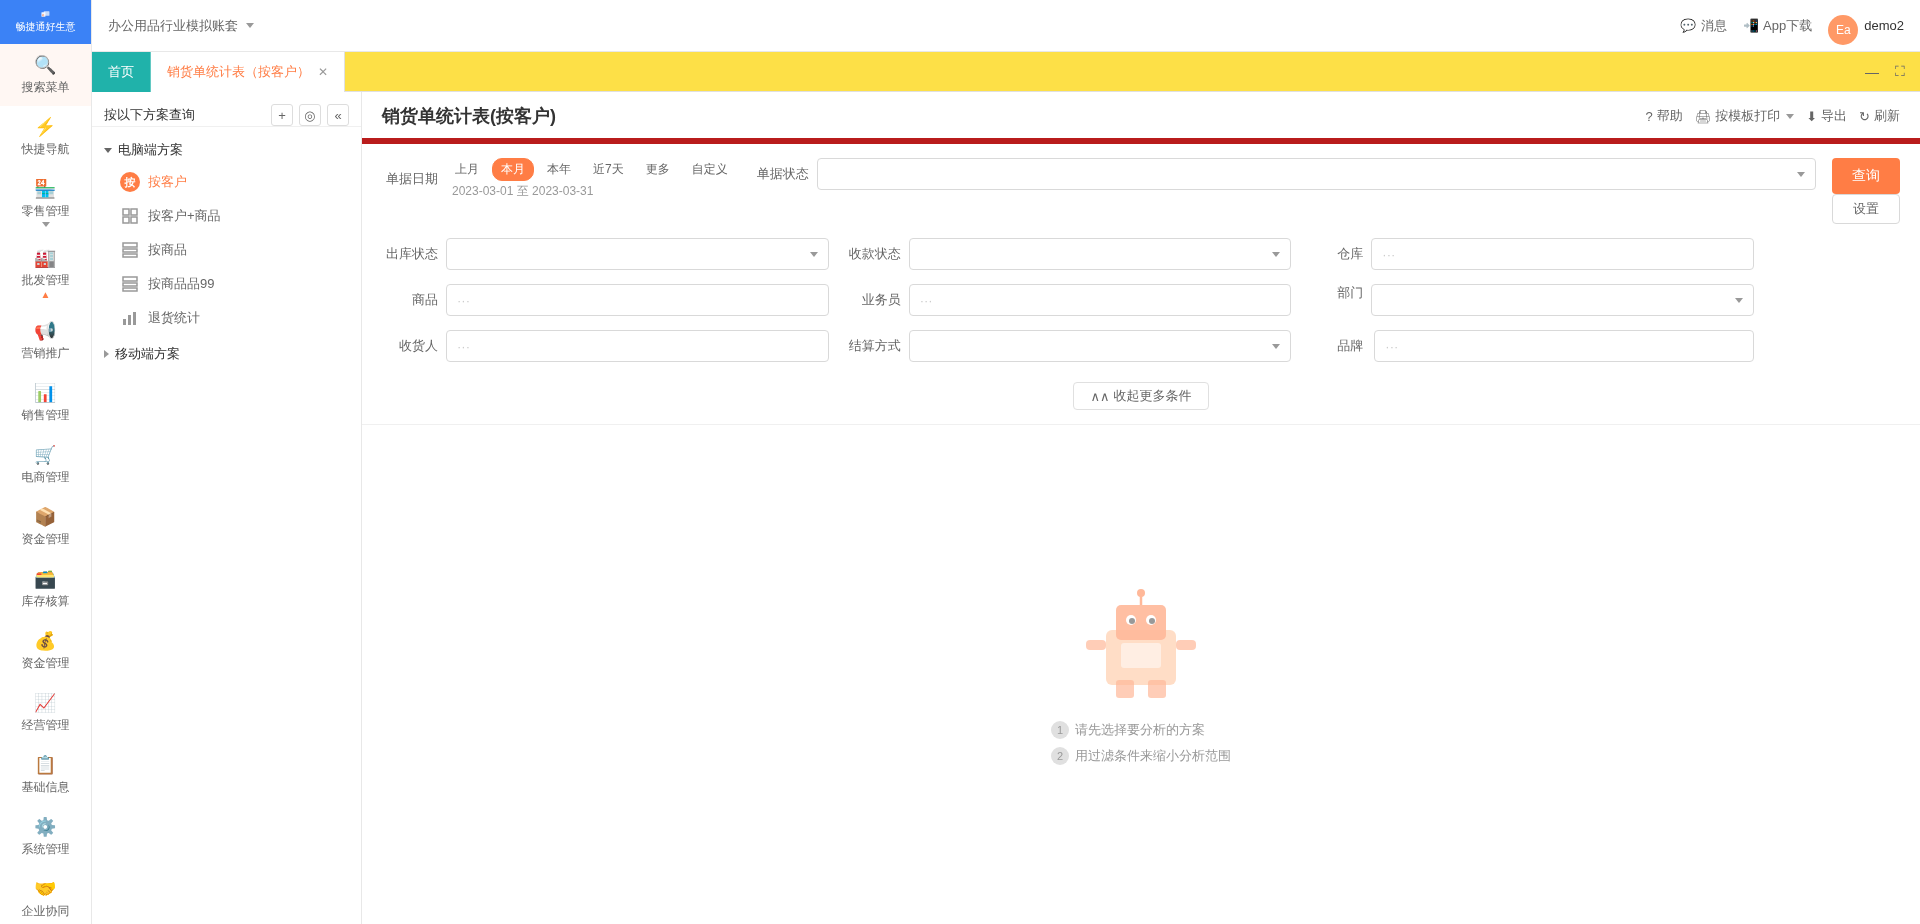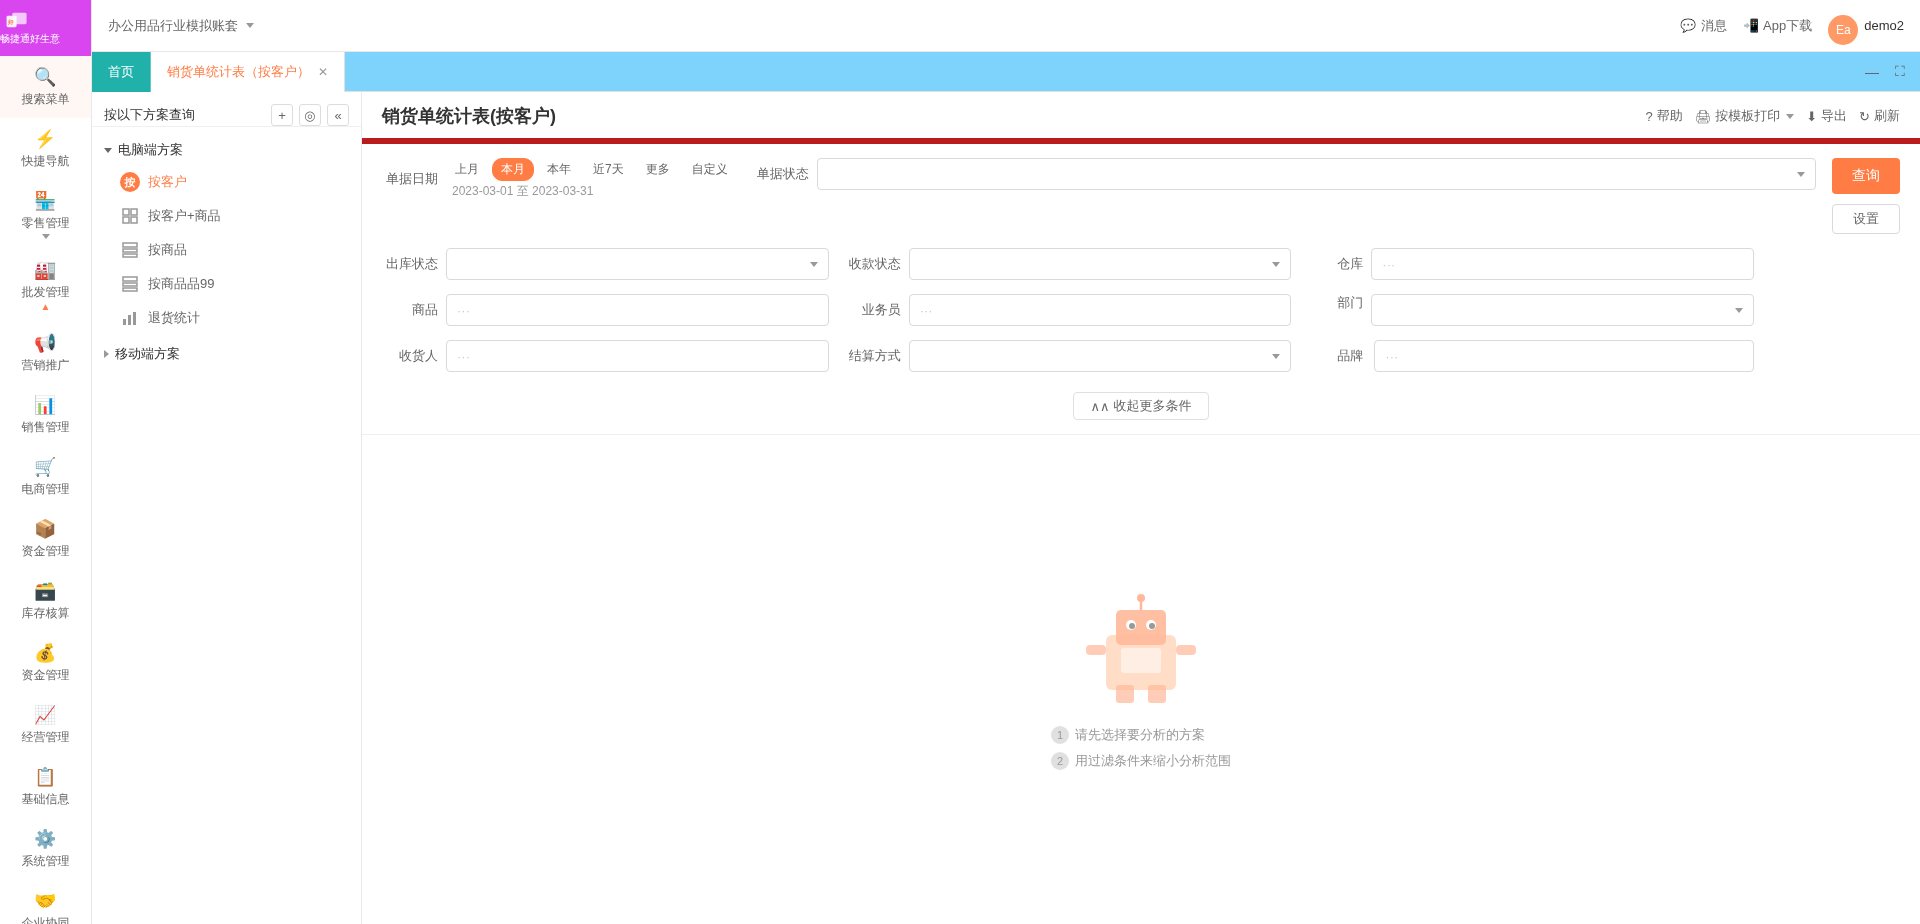--- a/index.html
+++ b/index.html
@@ -1,39 +1,39 @@
 <!DOCTYPE html>
 <html><head>
   <meta charset="utf-8">
   <style>
     * { margin: 0; padding: 0; box-sizing: border-box; }
     body { font-family: 'Microsoft YaHei', Arial, sans-serif; font-size: 13px; background: #f5f5f5; color: #333; width: 1920px; height: 924px; overflow: hidden; display: flex; }
 
     
     .sidebar { width: 92px; background: #fff; display: flex; flex-direction: column; align-items: center; border-right: 1px solid #e8e8e8; min-height: 924px; }
-    .logo-area { width: 100%; background: #d946ef; display: flex; flex-direction: column; align-items: flex-start; justify-content: center; padding: 10px 0; height: 56px; }
+    .logo-area { width: 100%; background: #3b82f6; display: flex; flex-direction: column; align-items: center; justify-content: center; padding: 10px 0; height: 44px; }
     .logo-icon { width: 36px; height: 28px; }
     .logo-text { color: #fff; font-size: 10px; margin-top: 2px; }
     .sidebar-item { width: 100%; display: flex; flex-direction: column; align-items: center; padding: 10px 0; cursor: pointer; color: #666; font-size: 12px; }
     .sidebar-item .icon { font-size: 18px; margin-bottom: 3px; }
     .sidebar-search { background: #fff7f3; }
 
     
     .main-area { flex: 1; display: flex; flex-direction: column; min-height: 924px; }
 
     
     .top-header { height: 52px; background: #fff; display: flex; align-items: center; justify-content: space-between; padding: 0 16px; border-bottom: 1px solid #e8e8e8; }
     .header-left { display: flex; align-items: center; gap: 8px; color: #666; font-size: 13px; }
     .header-right { display: flex; align-items: center; gap: 16px; }
     .header-btn { display: flex; align-items: center; gap: 4px; color: #666; cursor: pointer; font-size: 13px; }
     .user-avatar { width: 30px; height: 30px; border-radius: 50%; background: #ff9966; display: flex; align-items: center; justify-content: center; color: #fff; font-size: 12px; margin-top: 9px; }
     .user-name { color: #333; font-size: 13px; }
 
     
-    .tab-bar { height: 40px; background: #7dd3fc; display: flex; align-items: center; padding: 4px 0; border-bottom: 1px solid #e0e0e0; }
+    .tab-bar { height: 40px; background: #fde047; display: flex; align-items: center; padding: 4px 0; border-bottom: 1px solid #e0e0e0; }
     .tab-item { height: 40px; display: flex; align-items: center; padding: 0 16px; cursor: pointer; font-size: 13px; color: #666; border-right: 1px solid #e0e0e0; position: relative; }
     .tab-item.home { background: #fff; }
     .tab-item.active { background: #fff; color: #ff7d45; }
     .tab-item .close-btn { margin-left: 8px; color: #999; font-size: 12px; }
     .tab-controls { margin-left: auto; display: flex; align-items: center; gap: 4px; padding-right: 8px; }
     .tab-ctrl-btn { width: 24px; height: 24px; display: flex; align-items: center; justify-content: center; cursor: pointer; color: #666; font-size: 14px; }
 
     
     .content { flex: 1; display: flex; padding: 0; background: #f5f5f5; overflow: hidden; }
 
@@ -325,21 +325,21 @@
 
 
           <div style="display:flex;align-items:center;gap:8px;flex:1;">
             <span class="filter-label">单据状态</span>
             <div class="select-control" style="flex:1;">
               <span class="placeholder"></span>
               <span class="triangle"></span>
             </div>
           </div>
 
-          <div style="display:flex;flex-direction:column;gap:10px;flex-shrink:0;">
+          <div style="display:flex;flex-direction:column;gap:0;flex-shrink:0;">
             <button class="query-btn">查询</button>
             <button class="setting-btn">设置</button>
           </div>
         </div>
 
         <div style="display:flex;align-items:center;gap:16px;margin-bottom:14px;">
           <div style="display:flex;align-items:center;gap:8px;flex:1;">
             <span class="filter-label">出库状态</span>
             <div class="select-control" style="flex:1;">
               <span class="placeholder"></span>

